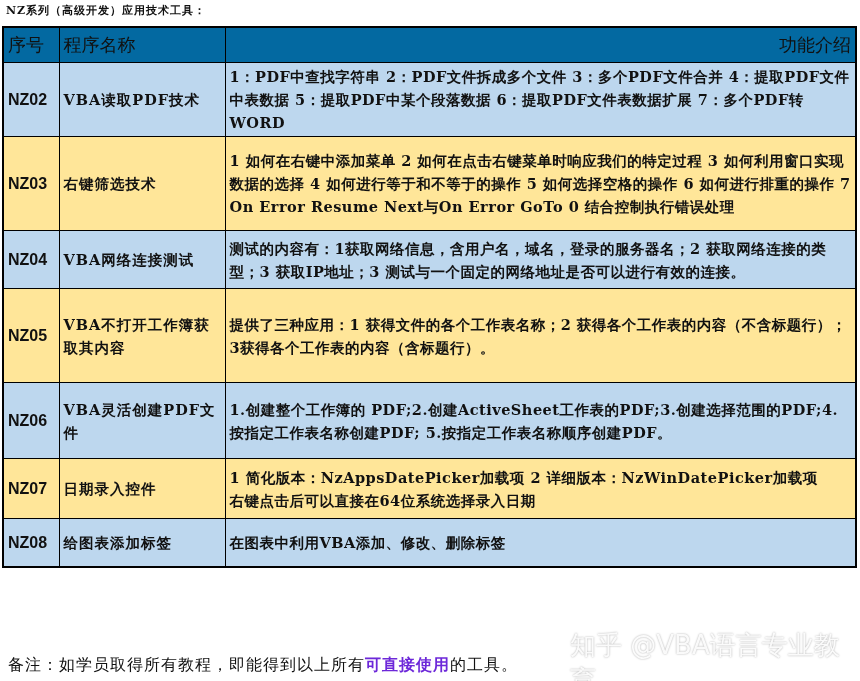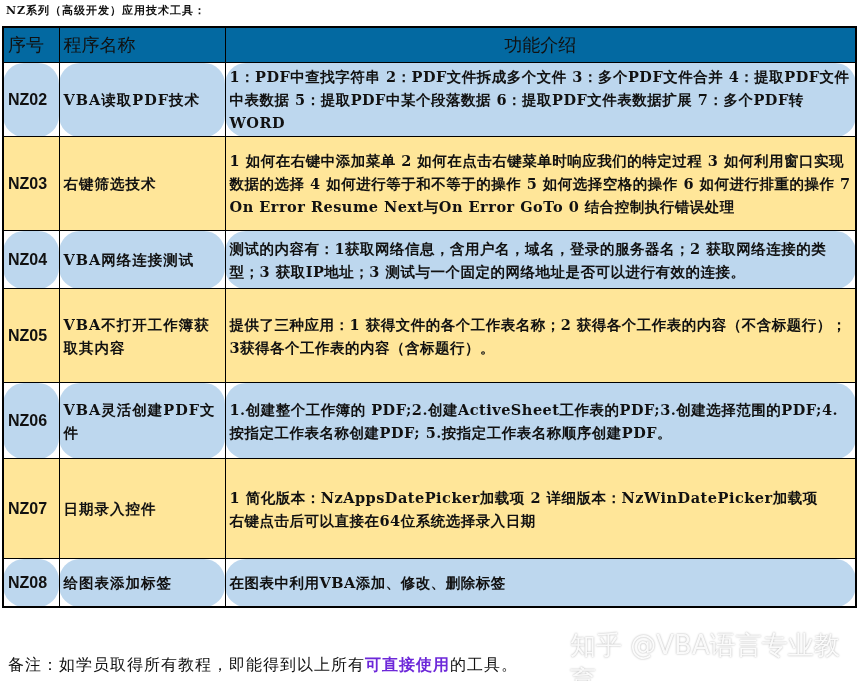--- a/index.html
+++ b/index.html
@@ -4,27 +4,27 @@
 <style>
   html, body { margin:0; padding:0; background:#ffffff; }
   body { width:860px; height:681px; position:relative; overflow:hidden;
          font-family:"DejaVu Sans", sans-serif; color:#111; }
   .title { position:absolute; left:6px; top:3px; font-size:11px; font-weight:bold;
            letter-spacing:1px; font-family:"DejaVu Serif", serif; }
   table { position:absolute; left:2px; top:26px; width:855px; border-collapse:collapse;
           border:2px solid #000; table-layout:fixed; }
   td, th { border:1px solid #000; padding:0 4px; vertical-align:middle; text-align:left; }
   th { background:#0369a1; height:34px; font-size:18px; font-weight:normal; }
-  th.func { text-align:center; }
+  th.func { text-align:right; }
   td { font-size:14.5px; line-height:23px; font-weight:bold; font-family:"DejaVu Serif", serif; }
   td.id { font-family:"Liberation Sans", sans-serif; font-size:16px; font-weight:bold; }
   td.name { font-weight:bold; letter-spacing:1px; }
   td.desc { letter-spacing:0.5px; }
   tr.orange td { background:#FFE699; }
-  tr.blue td { background:#BDD7EE;border-radius:21px; }
+  tr.blue td { background:#BDD7EE; }
   .note { position:absolute; left:8px; top:655px; font-size:16px; font-family:"DejaVu Serif", serif; letter-spacing:1px; }
   .note .hl { color:#6d28d9; font-weight:bold; }
   .watermark { position:absolute; left:570px; top:628px; font-size:26px; color:rgba(255,255,255,0.92);
                text-shadow:0 0 2px rgba(0,0,0,0.35); font-family:"DejaVu Sans", sans-serif; }
 </style>
 </head>
 <body>
 
 <div class="title">NZ系列（高级开发）应用技术工具：</div>
 
@@ -58,21 +58,21 @@
   <tr class="orange" style="height:94px">
     <td class="id">NZ05</td>
     <td class="name">VBA不打开工作簿获取其内容</td>
     <td class="desc">提供了三种应用：1 获得文件的各个工作表名称；2 获得各个工作表的内容（不含标题行）；3获得各个工作表的内容（含标题行）。</td>
   </tr>
   <tr class="blue" style="height:76px">
     <td class="id">NZ06</td>
     <td class="name">VBA灵活创建PDF文件</td>
     <td class="desc">1.创建整个工作簿的 PDF;2.创建ActiveSheet工作表的PDF;3.创建选择范围的PDF;4.按指定工作表名称创建PDF; 5.按指定工作表名称顺序创建PDF。</td>
   </tr>
-  <tr class="orange" style="height:100px">
+  <tr class="orange" style="height:60px">
     <td class="id">NZ07</td>
     <td class="name">日期录入控件</td>
     <td class="desc">
       <div>1 简化版本：NzAppsDatePicker加载项  2 详细版本：NzWinDatePicker加载项</div>
       <div>右键点击后可以直接在64位系统选择录入日期</div>
     </td>
   </tr>
   <tr class="blue" style="height:48px">
     <td class="id">NZ08</td>
     <td class="name">给图表添加标签</td>

